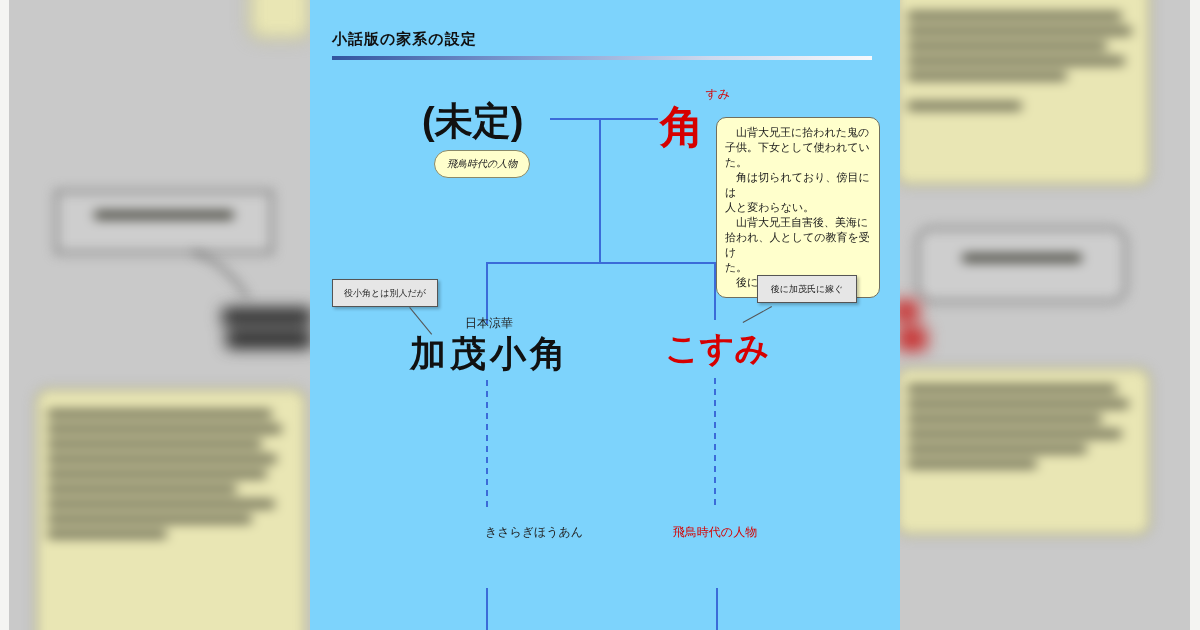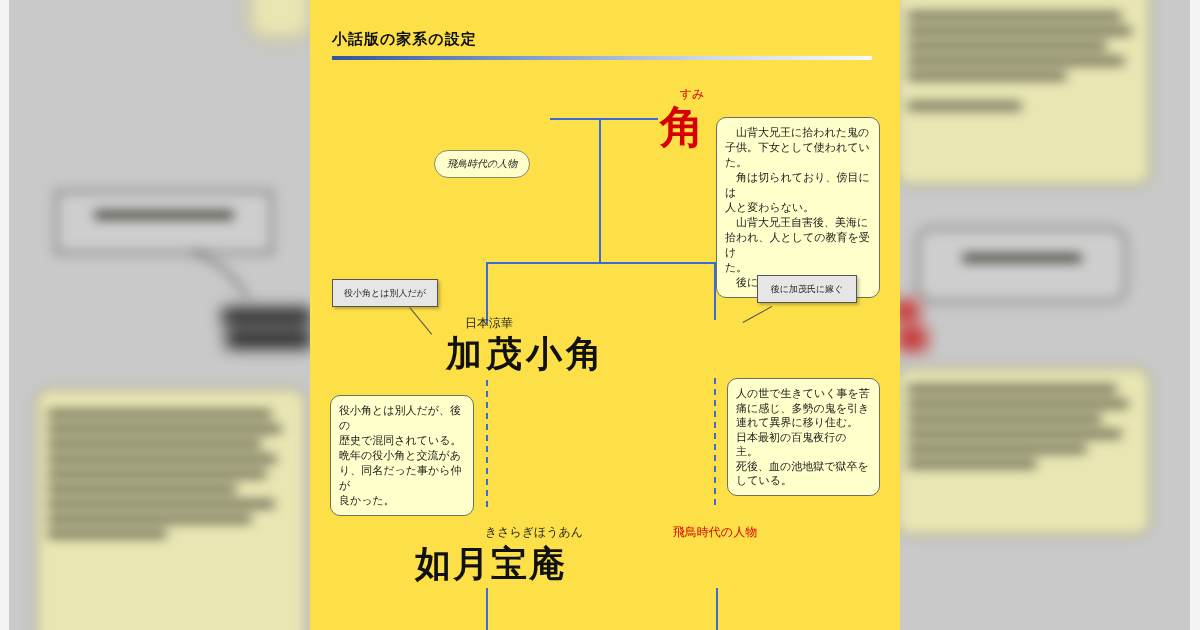--- a/index.html
+++ b/index.html
@@ -12,21 +12,21 @@
   .abs{position:absolute;}
   
   .blur6{filter:blur(6px);}
   .blur8{filter:blur(8px);}
   .edge-strip{position:absolute;top:0;height:630px;background:#f4f4f2;}
   .bg-yellow{position:absolute;background:#e9e6b4;border:2px solid #8d8c6a;border-radius:14px;}
   .bg-gray{position:absolute;background:#cecece;border:3px solid #6f6f6f;}
   .smudge{background:#60604a;height:8px;border-radius:4px;margin:7px 10px 0 10px;}
   .smudge.dark{background:#3a3a30;}
   
-  .page{position:absolute;left:310px;top:0;width:590px;height:630px;background:#fde047;}
+  .page{position:absolute;left:310px;top:0;width:590px;height:630px;background:#7dd3fc;}
   .title{position:absolute;left:22px;top:30px;font-size:15px;font-weight:bold;color:#111;letter-spacing:1px;}
   .rule{position:absolute;left:22px;top:56px;width:540px;height:4px;
         background:linear-gradient(to right,#31549e 0%,#7d9ad0 35%,#cdd9ee 70%,#f6f9fd 100%);}
   
   .hline,.vline{position:absolute;background:#3b6bd8;}
   .hline{height:2px;}
   .vline{width:2px;}
   .vdash{position:absolute;width:2px;
          background:repeating-linear-gradient(to bottom,#3b6bd8 0 6px,transparent 6px 11px);}
   .diag{position:absolute;height:1px;background:#555;transform-origin:0 0;}
@@ -113,53 +113,42 @@
     <div class="hline" style="left:240px;top:118px;width:108px;"></div>
     <div class="vline" style="left:289px;top:118px;height:146px;"></div>
     <div class="hline" style="left:176px;top:262px;width:230px;"></div>
     <div class="vline" style="left:176px;top:262px;height:62px;"></div>
     <div class="vline" style="left:404px;top:262px;height:58px;"></div>
     <div class="vdash" style="left:176px;top:380px;height:128px;"></div>
     <div class="vdash" style="left:404px;top:378px;height:130px;"></div>
     <div class="vline" style="left:176px;top:588px;height:42px;"></div>
     <div class="vline" style="left:406px;top:588px;height:42px;"></div>
 
+    <div class="big-name" style="left:112px;top:96px;font-size:38px;">(未定)</div>
     <div class="pill" style="left:124px;top:150px;font-style:italic;">飛鳥時代の人物</div>
 
-    <div class="rubytxt red" style="left:354px;top:86px;width:56px;">すみ</div>
+    <div class="rubytxt red" style="left:364px;top:86px;width:56px;text-align:right;">すみ</div>
     <div class="big-name red" style="left:350px;top:98px;font-size:44px;">角</div>
     <div class="note" style="left:406px;top:117px;width:146px;">　山背大兄王に拾われた鬼の
 子供。下女として使われてい
 た。
 　角は切られており、傍目には
 人と変わらない。
 　山背大兄王自害後、美海に
 拾われ、人としての教育を受け
 た。
 　後に加茂氏に嫁ぐ。</div>
 
     <div class="glabel" style="left:22px;top:279px;width:104px;">役小角とは別人だが</div>
     <div class="diag" style="left:100px;top:307px;width:35px;transform:rotate(50.8deg);"></div>
     <div class="rubytxt" style="left:134px;top:315px;width:90px;">日本涼華</div>
-    <div class="big-name" style="left:100px;top:330px;letter-spacing:4px;margin-left:36px;">加茂小角</div>
-    <div class="note" style="left:20px;top:395px;width:126px;">役小角とは別人だが、後の
-歴史で混同されている。
-晩年の役小角と交流があ
-り、同名だった事から仲が
-良かった。</div>
+    <div class="big-name" style="left:100px;top:330px;letter-spacing:4px;">加茂小角</div>
 
     <div class="glabel" style="left:447px;top:275px;width:98px;">後に加茂氏に嫁ぐ</div>
     <div class="diag" style="left:462px;top:307px;width:33px;transform:rotate(151.1deg);"></div>
-    <div class="note" style="left:417px;top:378px;width:135px;line-height:14.5px;">人の世で生きていく事を苦
-痛に感じ、多勢の鬼を引き
-連れて異界に移り住む。
-日本最初の百鬼夜行の
-主。
-死後、血の池地獄で獄卒を
-している。</div>
+    <div class="big-name red" style="left:355px;top:326px;font-size:34px;">こすみ</div>
 
     <div class="rubytxt" style="left:129px;top:524px;width:100px;margin-left:45px;">きさらぎほうあん</div>
-    <div class="big-name" style="left:105px;top:540px;letter-spacing:2px;">如月宝庵</div>
 
     <div class="rubytxt red" style="left:355px;top:524px;width:100px;">飛鳥時代の人物</div>
 
   </div>
 </div>
 
 </body></html>

